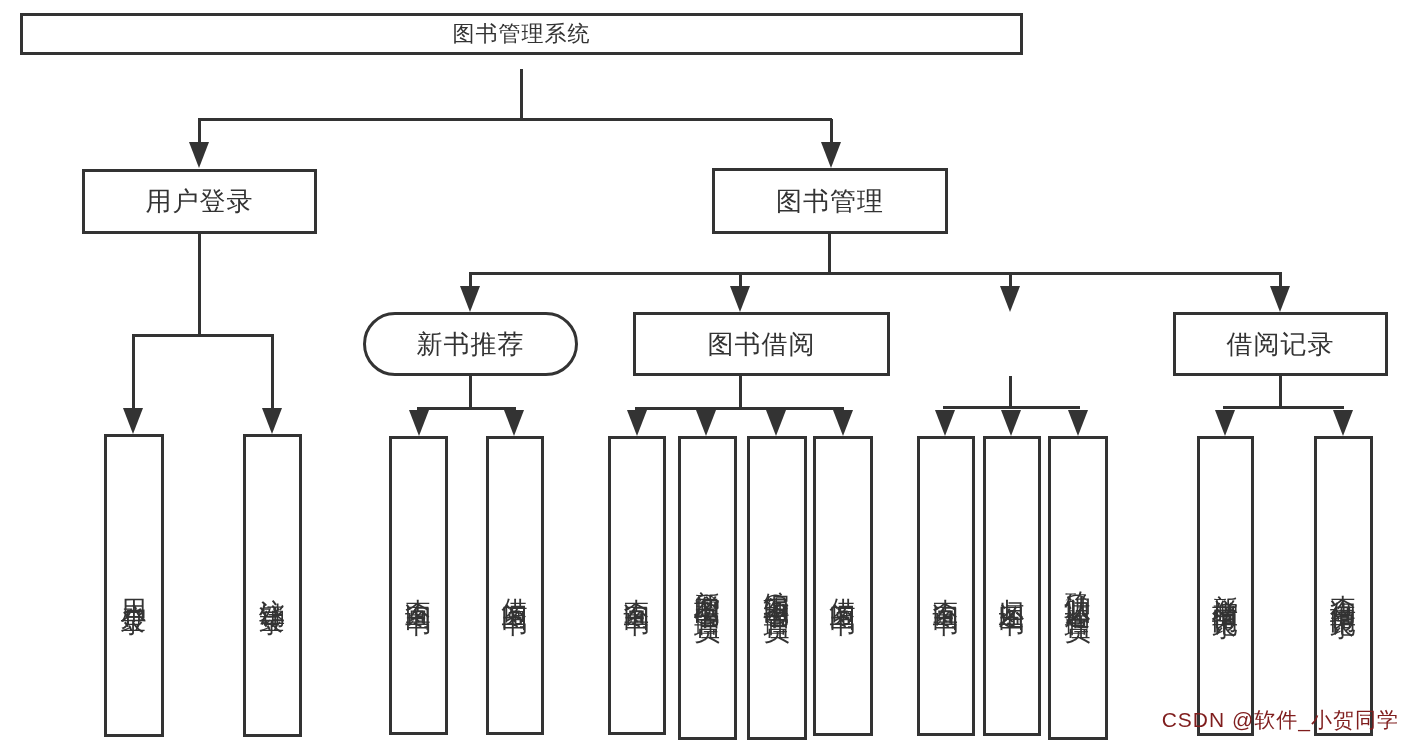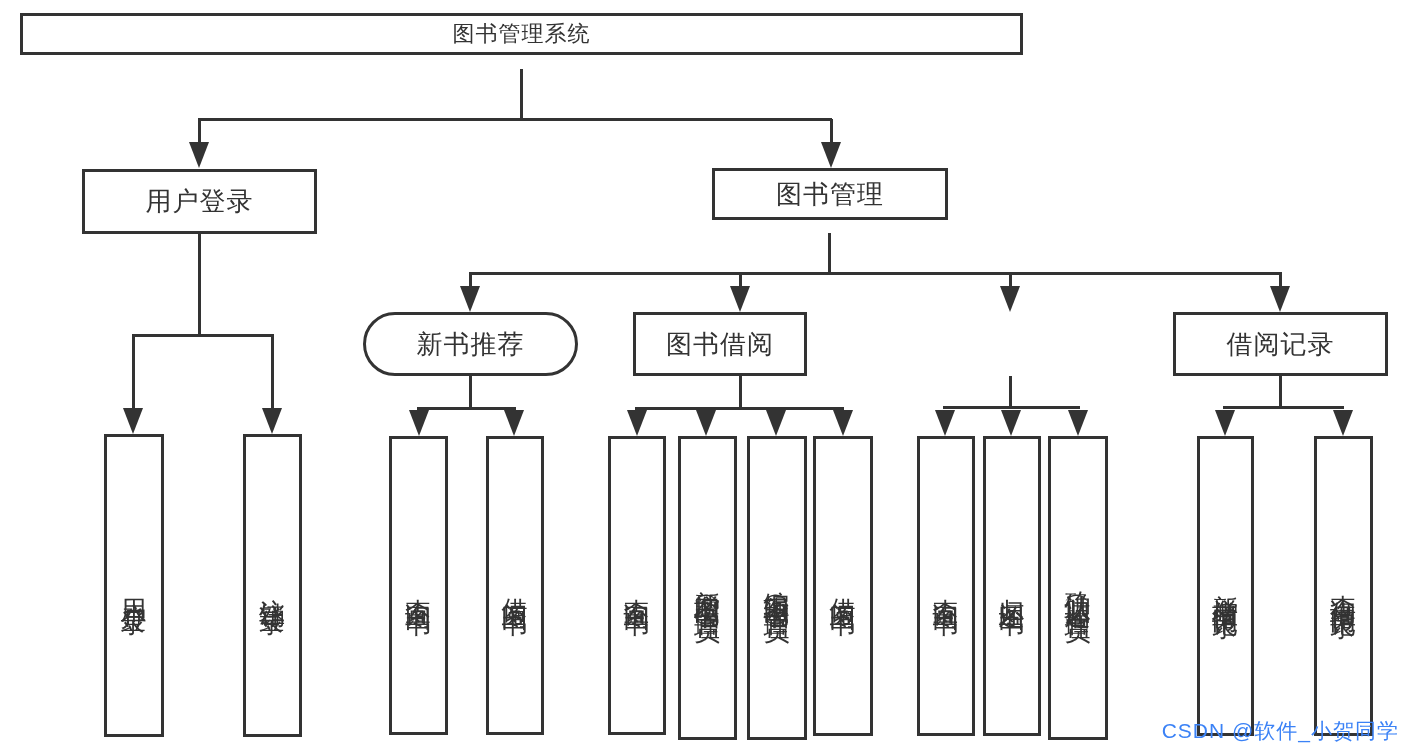--- a/index.html
+++ b/index.html
@@ -43,64 +43,64 @@
   .hline{position:absolute;height:3px;background:#333333;}
   .vline{position:absolute;width:3px;background:#333333;}
   .ah{
     position:absolute;width:0;height:0;
     border-left:10px solid transparent;
     border-right:10px solid transparent;
     border-top:26px solid #333333;
   }
   .watermark{
     position:absolute;
-    right:6px;bottom:2px;
+    right:6px;bottom:13px;
     font-size:21px;
-    color:#3b82f6;
+    color:#7f1d1d;
     letter-spacing:1px;
     white-space:nowrap;
   }
 </style>
 </head>
 <body>
 
 <div id="canvas">
 
   <div class="box title" style="left:20px;top:13px;width:1003px;height:42px;">图书管理系统</div>
 
   <div class="vline" style="left:520px;top:69px;height:51px;"></div>
   <div class="hline" style="left:198px;top:118px;width:634px;"></div>
   <div class="vline" style="left:198px;top:119px;height:26px;"></div>
   <div class="ah" style="left:189px;top:142px;"></div>
   <div class="vline" style="left:830px;top:119px;height:26px;"></div>
   <div class="ah" style="left:821px;top:142px;"></div>
 
   <div class="box" style="left:82px;top:169px;width:235px;height:65px;">用户登录</div>
-  <div class="box" style="left:712px;top:168px;width:236px;height:52px;">图书管理</div>
+  <div class="box" style="left:712px;top:168px;width:236px;height:66px;">图书管理</div>
 
   <div class="vline" style="left:198px;top:233px;height:103px;"></div>
   <div class="hline" style="left:132px;top:334px;width:142px;"></div>
   <div class="vline" style="left:132px;top:335px;height:76px;"></div>
   <div class="ah" style="left:123px;top:408px;"></div>
   <div class="vline" style="left:271px;top:335px;height:76px;"></div>
   <div class="ah" style="left:262px;top:408px;"></div>
 
   <div class="vline" style="left:828px;top:233px;height:41px;"></div>
   <div class="hline" style="left:469px;top:272px;width:813px;"></div>
   <div class="vline" style="left:469px;top:273px;height:16px;"></div>
   <div class="ah" style="left:460px;top:286px;"></div>
   <div class="vline" style="left:739px;top:273px;height:16px;"></div>
   <div class="ah" style="left:730px;top:286px;"></div>
   <div class="vline" style="left:1009px;top:273px;height:16px;"></div>
   <div class="ah" style="left:1000px;top:286px;"></div>
   <div class="vline" style="left:1279px;top:273px;height:16px;"></div>
   <div class="ah" style="left:1270px;top:286px;"></div>
 
   <div class="box" style="left:363px;top:312px;width:215px;height:64px;border-radius:32px;">新书推荐</div>
-  <div class="box" style="left:633px;top:312px;width:174px;height:64px;">图书借阅</div>
+  <div class="box" style="left:633px;top:312px;width:257px;height:64px;">图书借阅</div>
   <div class="box" style="left:1173px;top:312px;width:215px;height:64px;">借阅记录</div>
 
   <div class="vline" style="left:469px;top:376px;height:34px;"></div>
   <div class="hline" style="left:417px;top:407px;width:99px;"></div>
   <div class="ah" style="left:409px;top:410px;"></div>
   <div class="ah" style="left:504px;top:410px;"></div>
 
   <div class="vline" style="left:739px;top:376px;height:34px;"></div>
   <div class="hline" style="left:635px;top:407px;width:209px;"></div>
   <div class="ah" style="left:627px;top:410px;"></div>

